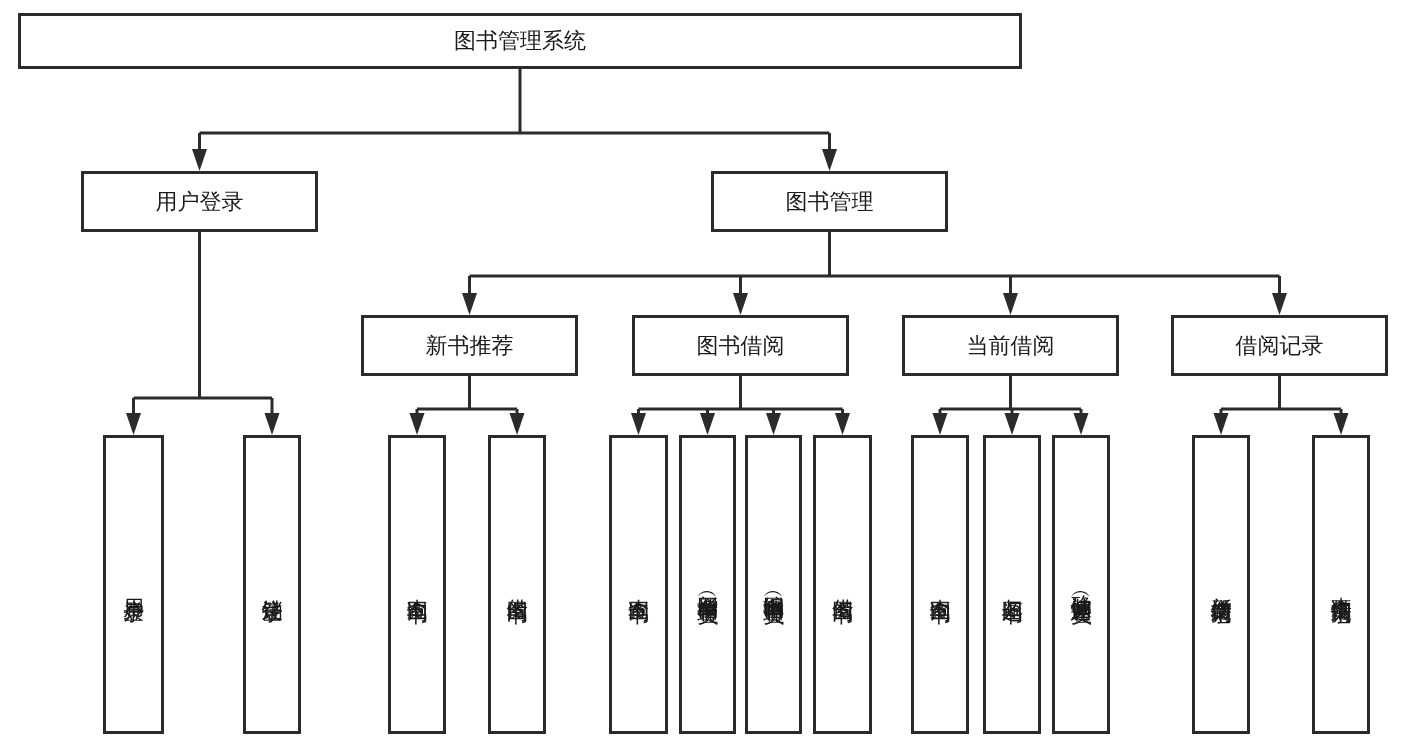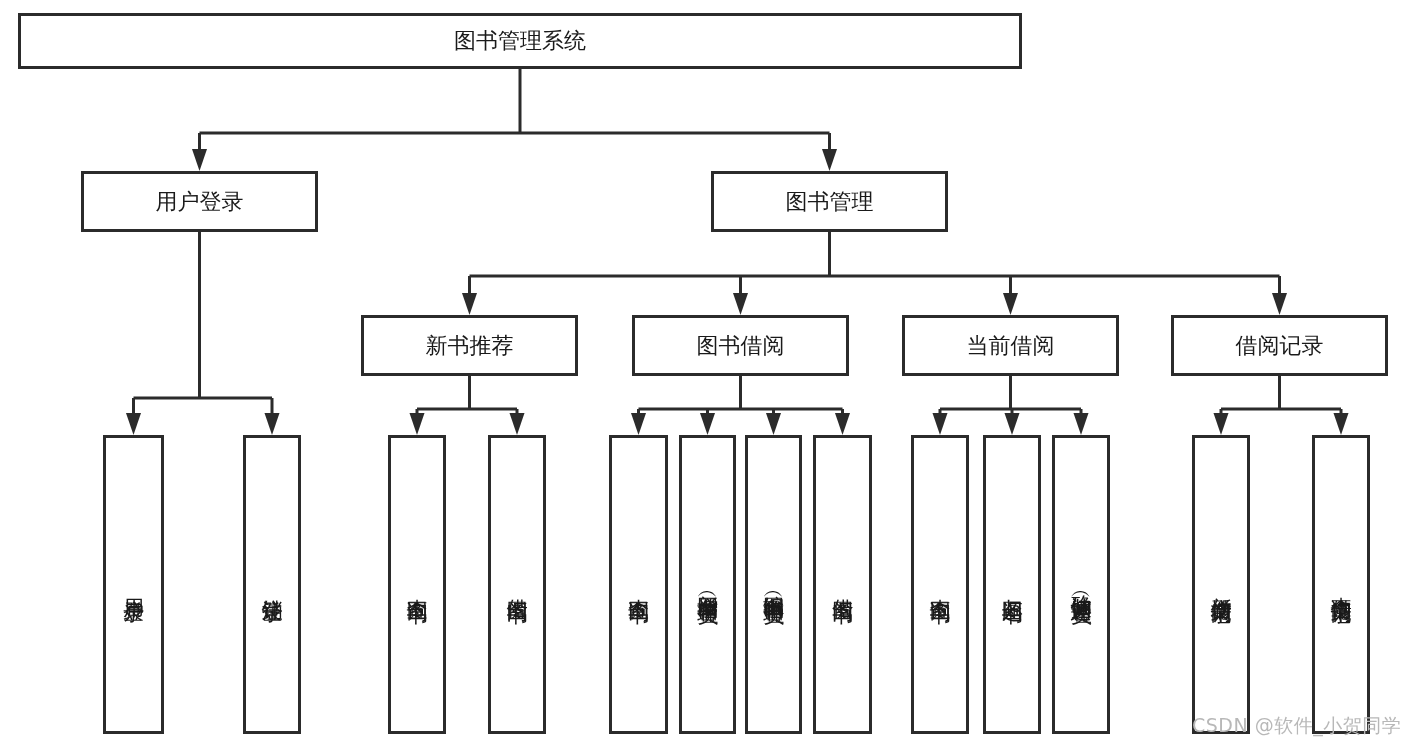--- a/index.html
+++ b/index.html
@@ -186,14 +186,13 @@
       <div class="leaf-label" style="left: 679px; width: 57px; top: 447px; height: 275px; display: flex; align-items: center; justify-content: center;">新增图书（管理员）</div>
       <div class="leaf-label" style="left: 745px; width: 57px; top: 447px; height: 275px; display: flex; align-items: center; justify-content: center;">编辑图书（管理员）</div>
       <div class="leaf-label" style="left: 813px; width: 59px; top: 447px; height: 275px; display: flex; align-items: center; justify-content: center;">借阅图书</div>
       <div class="leaf-label" style="left: 911px; width: 58px; top: 447px; height: 275px; display: flex; align-items: center; justify-content: center;">查询图书</div>
       <div class="leaf-label" style="left: 983px; width: 58px; top: 447px; height: 275px; display: flex; align-items: center; justify-content: center;">归还图书</div>
       <div class="leaf-label" style="left: 1052px; width: 58px; top: 447px; height: 275px; display: flex; align-items: center; justify-content: center;">确认归还（管理员）</div>
       <div class="leaf-label" style="left: 1192px; width: 58px; top: 447px; height: 275px; display: flex; align-items: center; justify-content: center;">新增借阅记录</div>
       <div class="leaf-label" style="left: 1312px; width: 58px; top: 447px; height: 275px; display: flex; align-items: center; justify-content: center;">查询借阅记录</div>
     </div>
 
-  <div class="watermark" style="left:1192px; top:713px;">CSDN @软件_小贺同学</div>
 </div>
 
 </body></html>

